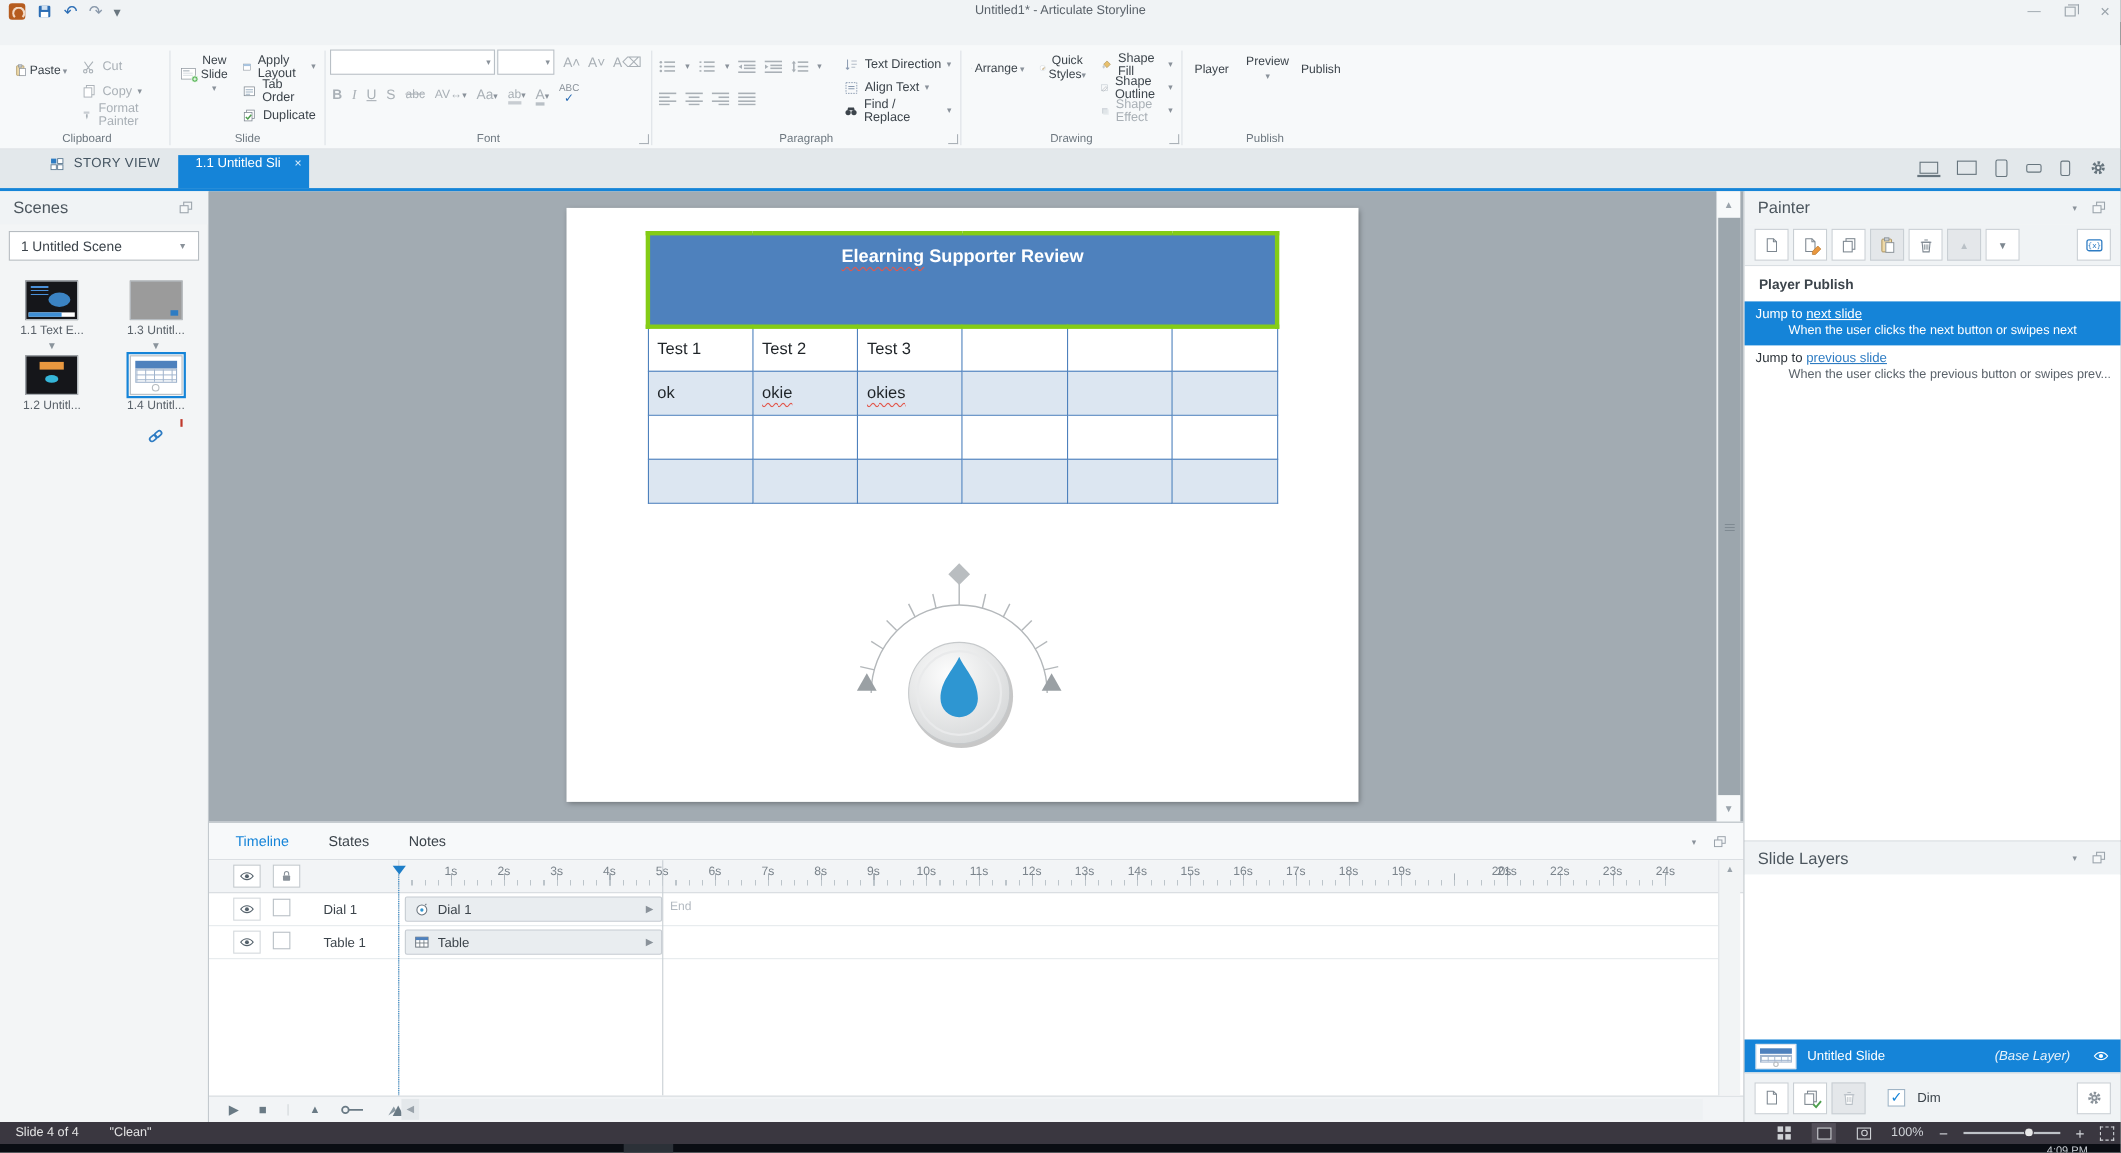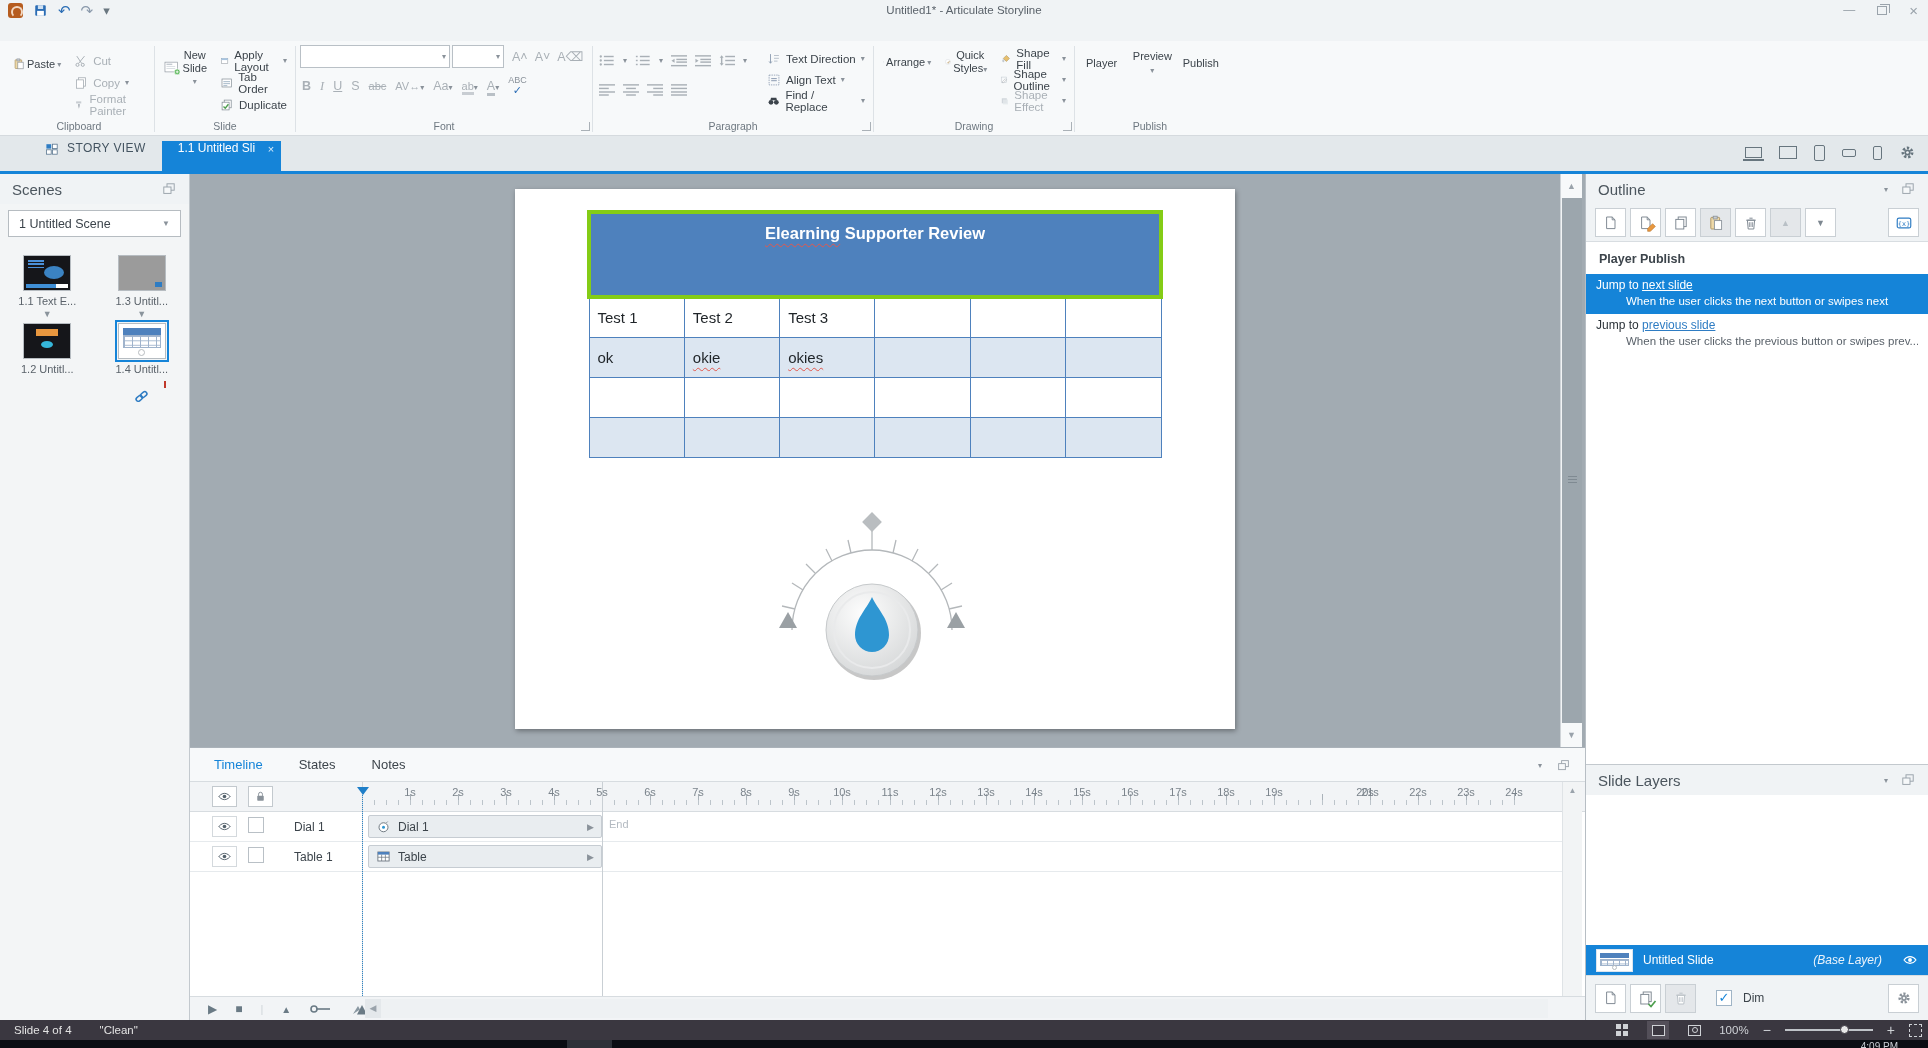--- a/index.html
+++ b/index.html
@@ -900,21 +900,21 @@
         </div>
       <div class="tlv-scroll">
           <span class="arr">▲</span>
         </div>
     </div>
 
     <div class="rightcol">
 
       <div class="triggers">
         <div class="panelhead">
-          <span>Outline</span>
+          <span>Painter</span>
           <span class="sp"></span>
           <span class="caret" style="margin-right:12px">▾</span>
           <svg width="16" height="16" viewBox="0 0 20 20" style="color:#9aa3ab">
               <use href="#i-float"></use>
             </svg>
         </div>
         <div class="ttool">
           <span class="tbtn">
               <svg width="16" height="16" viewBox="0 0 20 20" style="color:#7d8790">
                 <use href="#i-doc"></use>

